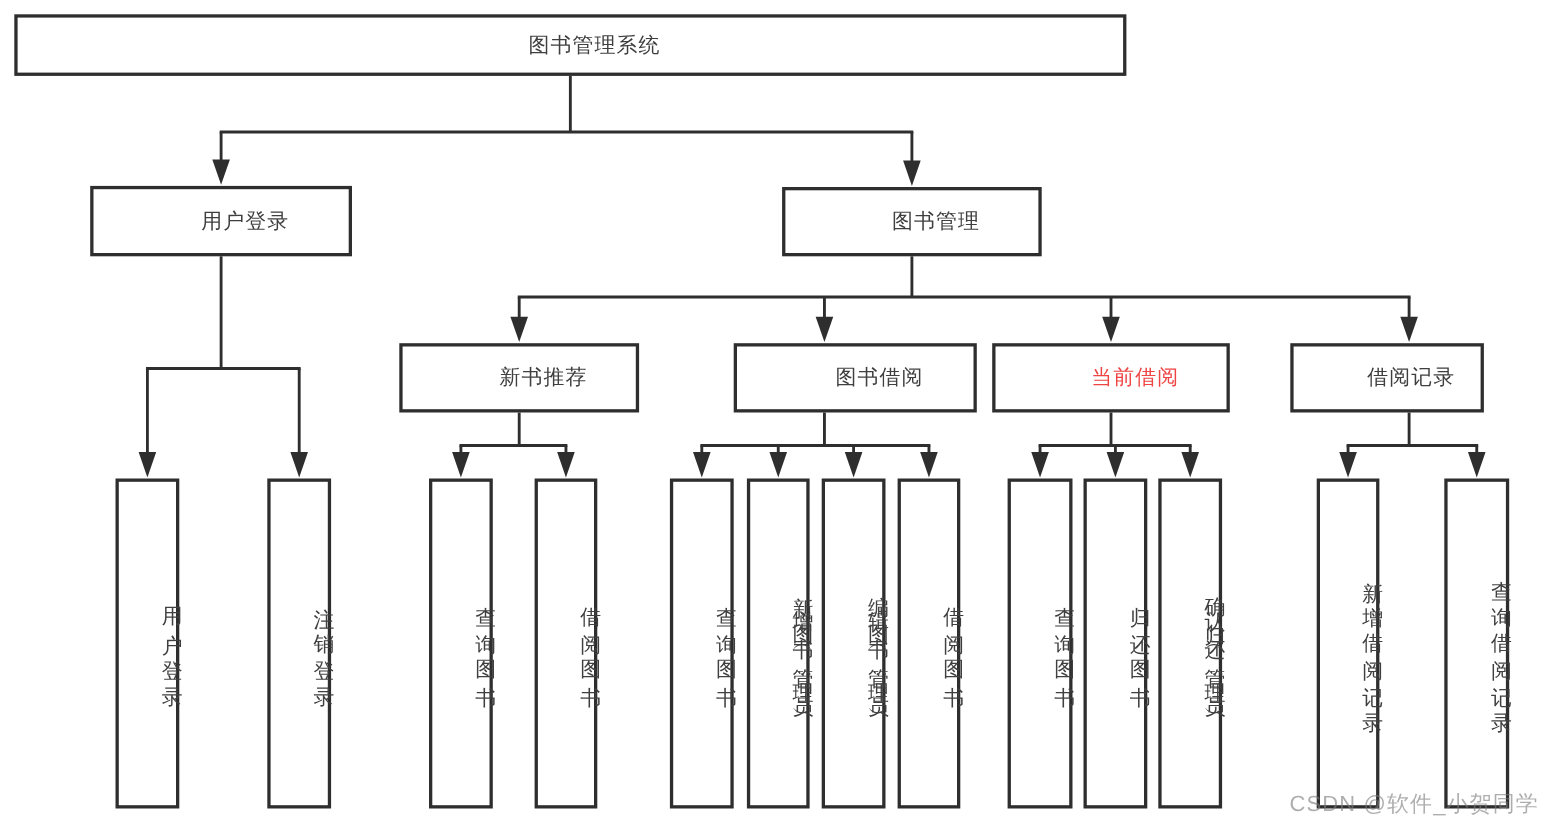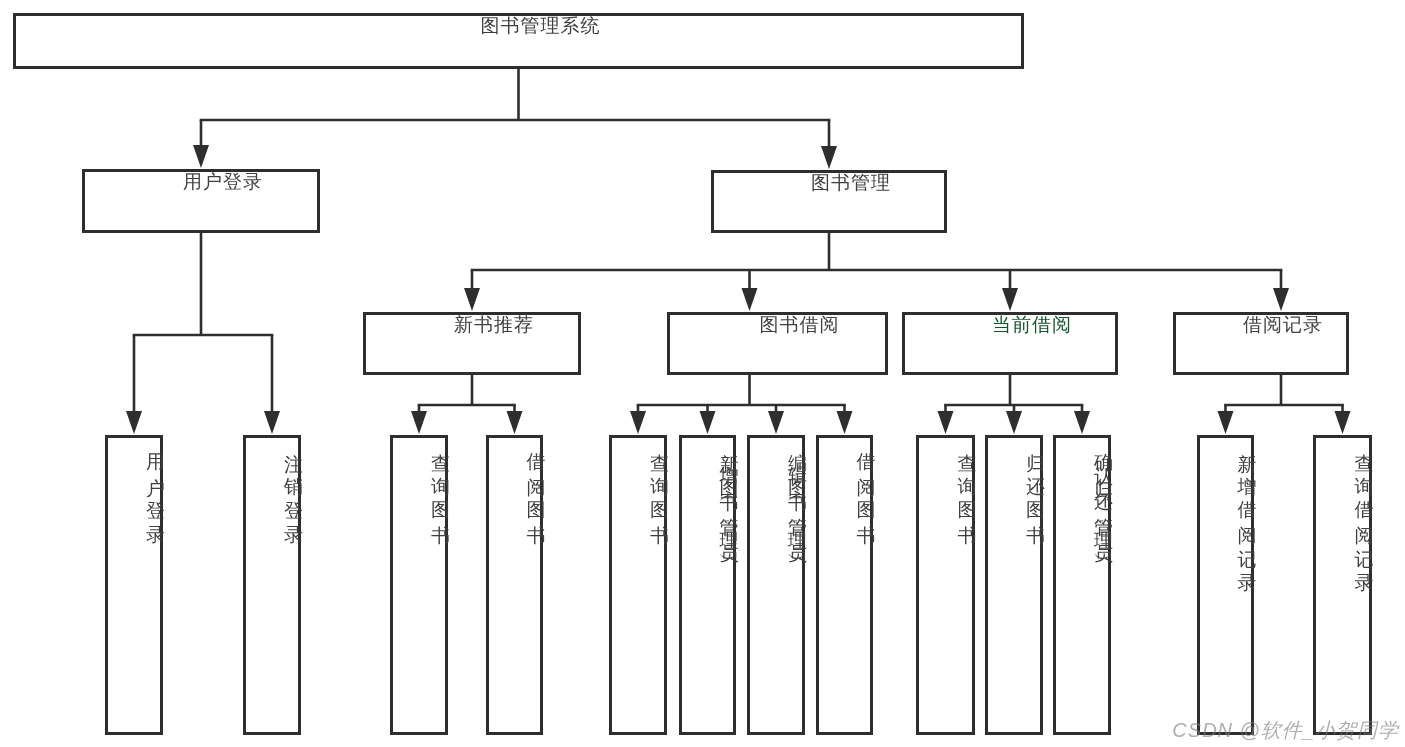--- a/index.html
+++ b/index.html
@@ -16,21 +16,21 @@
     left: 0; top: 0;
     width: 1405px; height: 747px;
   }
   #nodes-layer { position: absolute; left: 0; top: 0; width: 100%; height: 100%; }
   .node {
     position: absolute;
     box-sizing: border-box;
     border: 3px solid #0f766e;
     background: #ffffff;
     display: flex;
-    align-items: flex-start;
+    align-items: center;
     justify-content: center;
     padding-left: 44px;
   }
   .node .label {
     color: #3f3f3f;
     font-size: 19px;
     letter-spacing: 1px;
     white-space: nowrap;
     line-height: 1;
   }
@@ -40,21 +40,20 @@
   }
   .watermark {
     position: absolute;
     right: 6px;
     bottom: 3px;
     font-size: 20px;
     color: rgba(125, 125, 125, 0.62);
     letter-spacing: 1px;
     z-index: 5;
     white-space: nowrap;
-    font-style: italic;
   }
 </style>
 </head>
 <body>
 
 <div class="stage">
   <svg id="connector-layer" xmlns="http://www.w3.org/2000/svg" viewBox="0 0 1405 747">
       <line x1="518.5" y1="68" x2="518.5" y2="120" stroke="#2e2e2e" stroke-width="2.6"></line>
       <line x1="199.7" y1="120" x2="830.3" y2="120" stroke="#2e2e2e" stroke-width="2.6"></line>
       <line x1="201" y1="120" x2="201" y2="149" stroke="#2e2e2e" stroke-width="2.6"></line>
@@ -118,21 +117,21 @@
       <div class="node horizontal" style="left: 711px; top: 170px; width: 236px; height: 63px; border-color: rgb(46, 46, 46); background: rgb(255, 255, 255);">
         <span class="label" style="color: rgb(63, 63, 63);">图书管理</span>
       </div>
       <div class="node horizontal" style="left: 363px; top: 312px; width: 218px; height: 63px; border-color: rgb(46, 46, 46); background: rgb(255, 255, 255);">
         <span class="label" style="color: rgb(63, 63, 63);">新书推荐</span>
       </div>
       <div class="node horizontal" style="left: 639px; top: 312px; width: 221px; height: 63px; border-color: rgb(46, 46, 46); background: rgb(255, 255, 255); margin-left: 28px;">
         <span class="label" style="color: rgb(63, 63, 63);">图书借阅</span>
       </div>
       <div class="node horizontal" style="left: 902px; top: 312px; width: 216px; height: 63px; border-color: rgb(46, 46, 46); background: rgb(255, 255, 255);">
-        <span class="label" style="color: #14532d;">当前借阅</span>
+        <span class="label" style="color: #ef4444;">当前借阅</span>
       </div>
       <div class="node horizontal" style="left: 1173px; top: 312px; width: 176px; height: 63px; border-color: rgb(46, 46, 46); background: rgb(255, 255, 255);">
         <span class="label" style="color: rgb(63, 63, 63);">借阅记录</span>
       </div>
       <div class="node vertical" style="left: 105px; top: 435px; width: 58px; height: 300px; border-color: rgb(46, 46, 46); background: rgb(255, 255, 255);">
         <span class="label" style="color: rgb(63, 63, 63); letter-spacing: 24px;">用户登录</span>
       </div>
       <div class="node vertical" style="left: 243px; top: 435px; width: 58px; height: 300px; border-color: rgb(46, 46, 46); background: rgb(255, 255, 255);">
         <span class="label" style="color: rgb(63, 63, 63); letter-spacing: 24px;">注销登录</span>
       </div>

